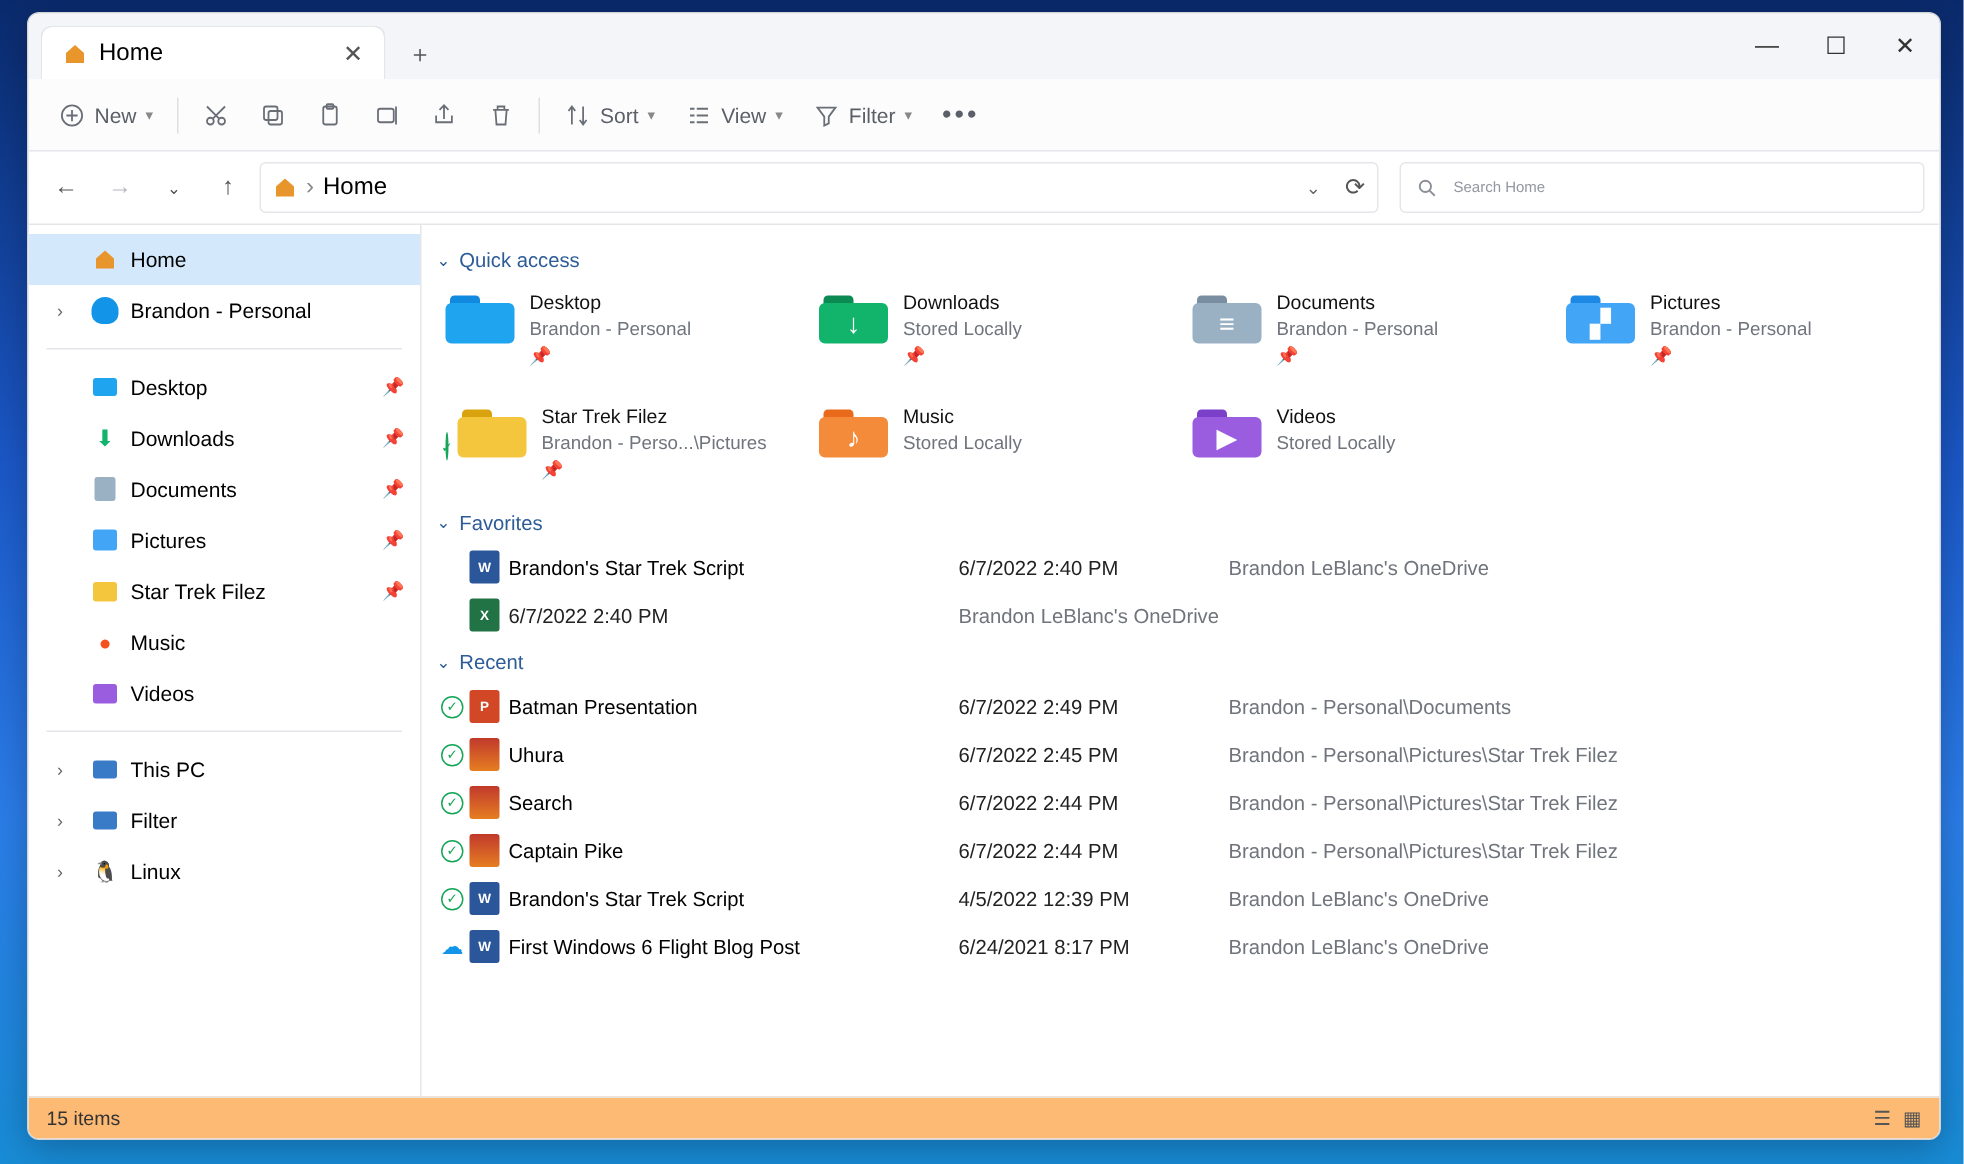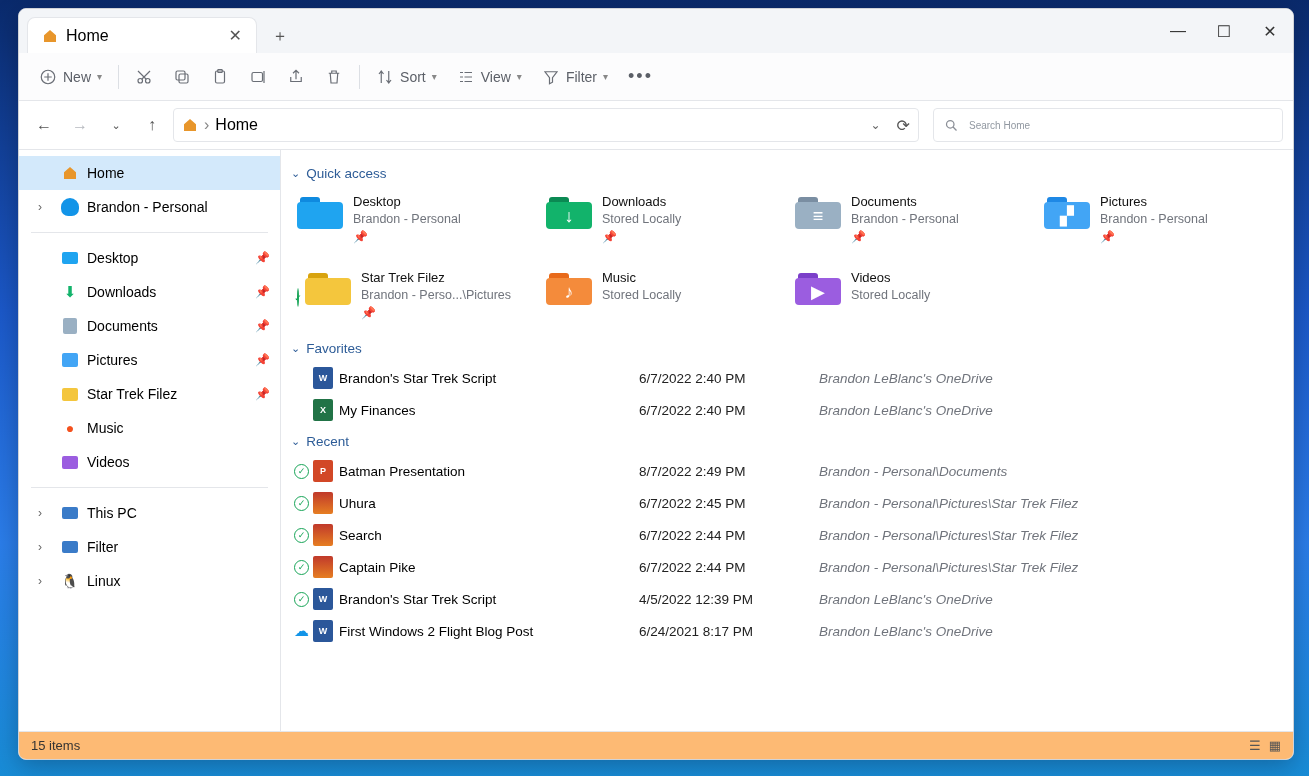--- a/index.html
+++ b/index.html
@@ -53,21 +53,21 @@
   .qa-grid{display:grid;grid-template-columns:repeat(4,1fr);gap:6px 8px;margin-bottom:6px;}
   .qa{display:flex;gap:10px;align-items:flex-start;height:70px;padding:6px 4px;border-radius:4px;}
   .qa .meta{display:flex;flex-direction:column;font-size:13px;line-height:1.35;}
   .qa .name{color:#111;}
   .qa .sub{color:var(--muted);font-size:12.5px;}
   .qa .pin{color:#8a8e96;font-size:12px;margin-top:2px;}
   
   .row{display:grid;grid-template-columns:46px 300px 180px 1fr;align-items:center;height:32px;font-size:13.5px;}
   .row .ic{display:flex;align-items:center;gap:4px;justify-content:flex-end;padding-right:6px;}
   .row .date{color:#222;}
-  .row .loc{color:var(--muted);font-style:italic;}
+  .row .loc{color:var(--muted);}
   .statusbar{height:28px;border-top:1px solid var(--border);display:flex;align-items:center;padding:0 12px;font-size:13px;color:#333;background:#fdba74;}
   .statusbar .viewbtns{margin-left:auto;display:flex;gap:8px;color:#555;}
   
   .foldershape{width:46px;height:36px;position:relative;}
   .foldershape::before{content:"";position:absolute;left:3px;top:4px;width:20px;height:7px;border-radius:3px 3px 0 0;}
   .foldershape::after{content:"";position:absolute;left:0;top:9px;right:0;bottom:0;border-radius:4px;}
   .f-blue::before{background:#0f8adf;} .f-blue::after{background:#1fa4f0;}
   .f-green::before{background:#0b8a53;} .f-green::after{background:#12b36b;}
   .f-gray::before{background:#7a8ea2;} .f-gray::after{background:#9ab0c3;}
   .f-sky::before{background:#1e88e5;} .f-sky::after{background:#42a5f5;}
@@ -381,38 +381,37 @@
               <div class="docicon word">W</div>
             </span>
             <span>Brandon's Star Trek Script</span>
             <span class="date">6/7/2022 2:40 PM</span>
             <span class="loc">Brandon LeBlanc's OneDrive</span>
           </div>
           <div class="row">
             <span class="ic">
               <div class="docicon excel">X</div>
             </span>
-            <span>My Finances</span>
             <span class="date">6/7/2022 2:40 PM</span>
             <span class="loc">Brandon LeBlanc's OneDrive</span>
           </div>
         </div>
 
       <div class="grouphdr">
           <span class="chev">⌄</span>
           <span>Recent</span>
         </div>
       <div id="recentList">
           <div class="row">
             <span class="ic">
               <span class="sync"></span>
               <div class="docicon ppt">P</div>
             </span>
             <span>Batman Presentation</span>
-            <span class="date">8/7/2022 2:49 PM</span>
+            <span class="date">6/7/2022 2:49 PM</span>
             <span class="loc">Brandon - Personal\Documents</span>
           </div>
           <div class="row">
             <span class="ic">
               <span class="sync"></span>
               <div class="docicon img"></div>
             </span>
             <span>Uhura</span>
             <span class="date">6/7/2022 2:45 PM</span>
             <span class="loc">Brandon - Personal\Pictures\Star Trek Filez</span>
@@ -442,21 +441,21 @@
             </span>
             <span>Brandon's Star Trek Script</span>
             <span class="date">4/5/2022 12:39 PM</span>
             <span class="loc">Brandon LeBlanc's OneDrive</span>
           </div>
           <div class="row">
             <span class="ic">
               <span class="cloud">☁</span>
               <div class="docicon word">W</div>
             </span>
-            <span>First Windows 2 Flight Blog Post</span>
+            <span>First Windows 6 Flight Blog Post</span>
             <span class="date">6/24/2021 8:17 PM</span>
             <span class="loc">Brandon LeBlanc's OneDrive</span>
           </div>
         </div>
     </div>
   </div>
 
   <div class="statusbar">
     <span>15 items</span>
     <div class="viewbtns">

